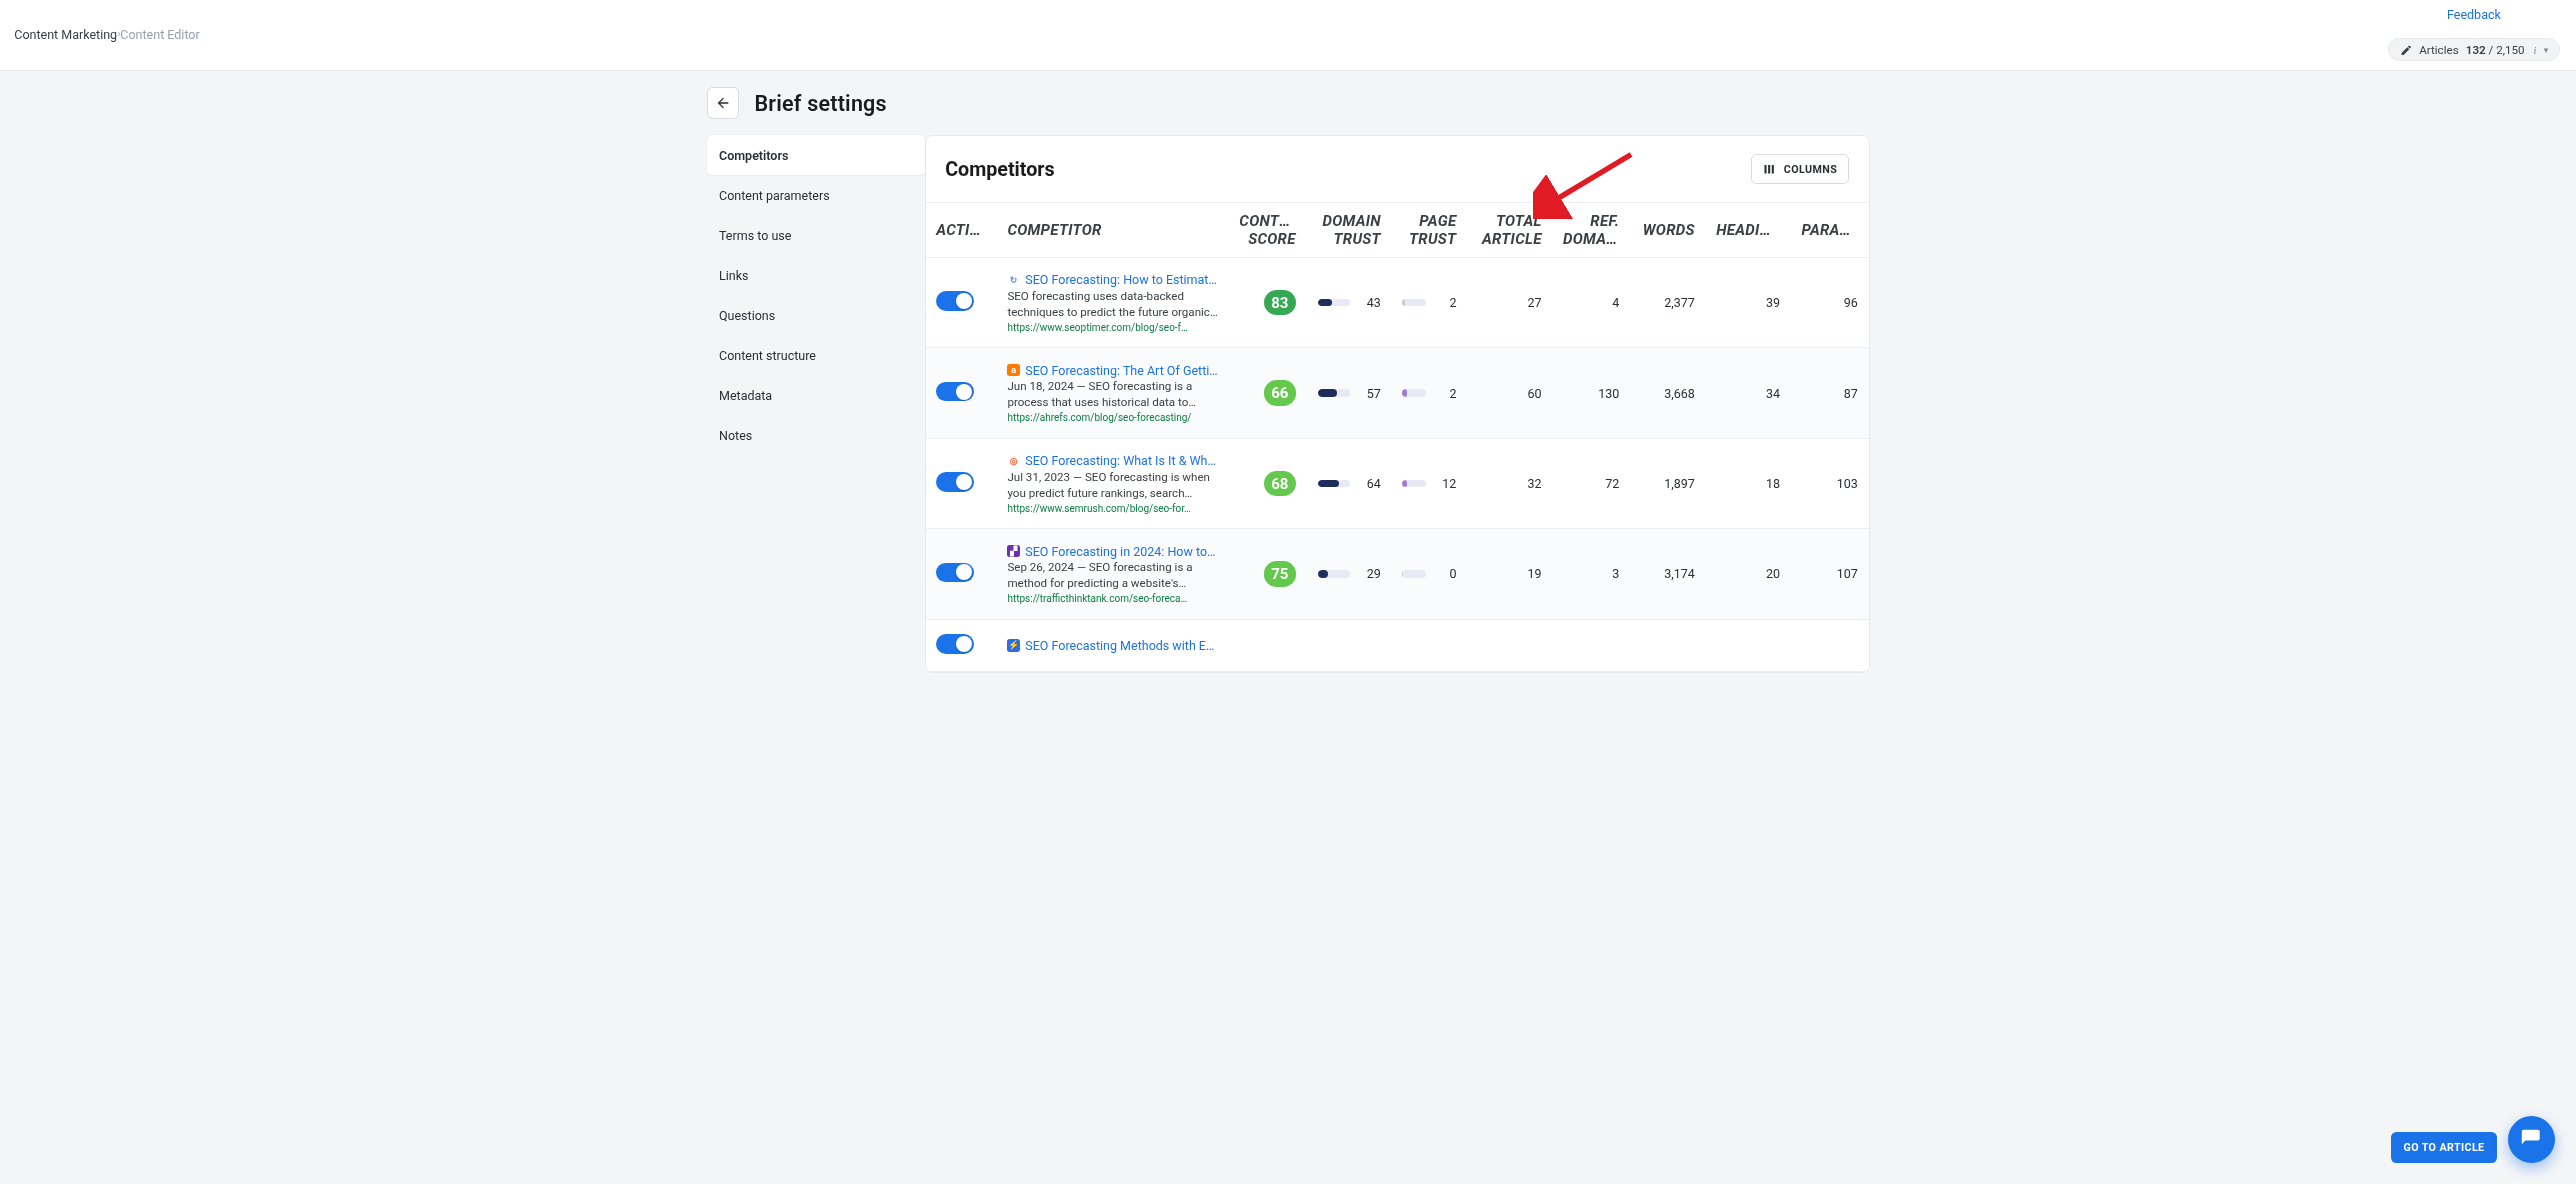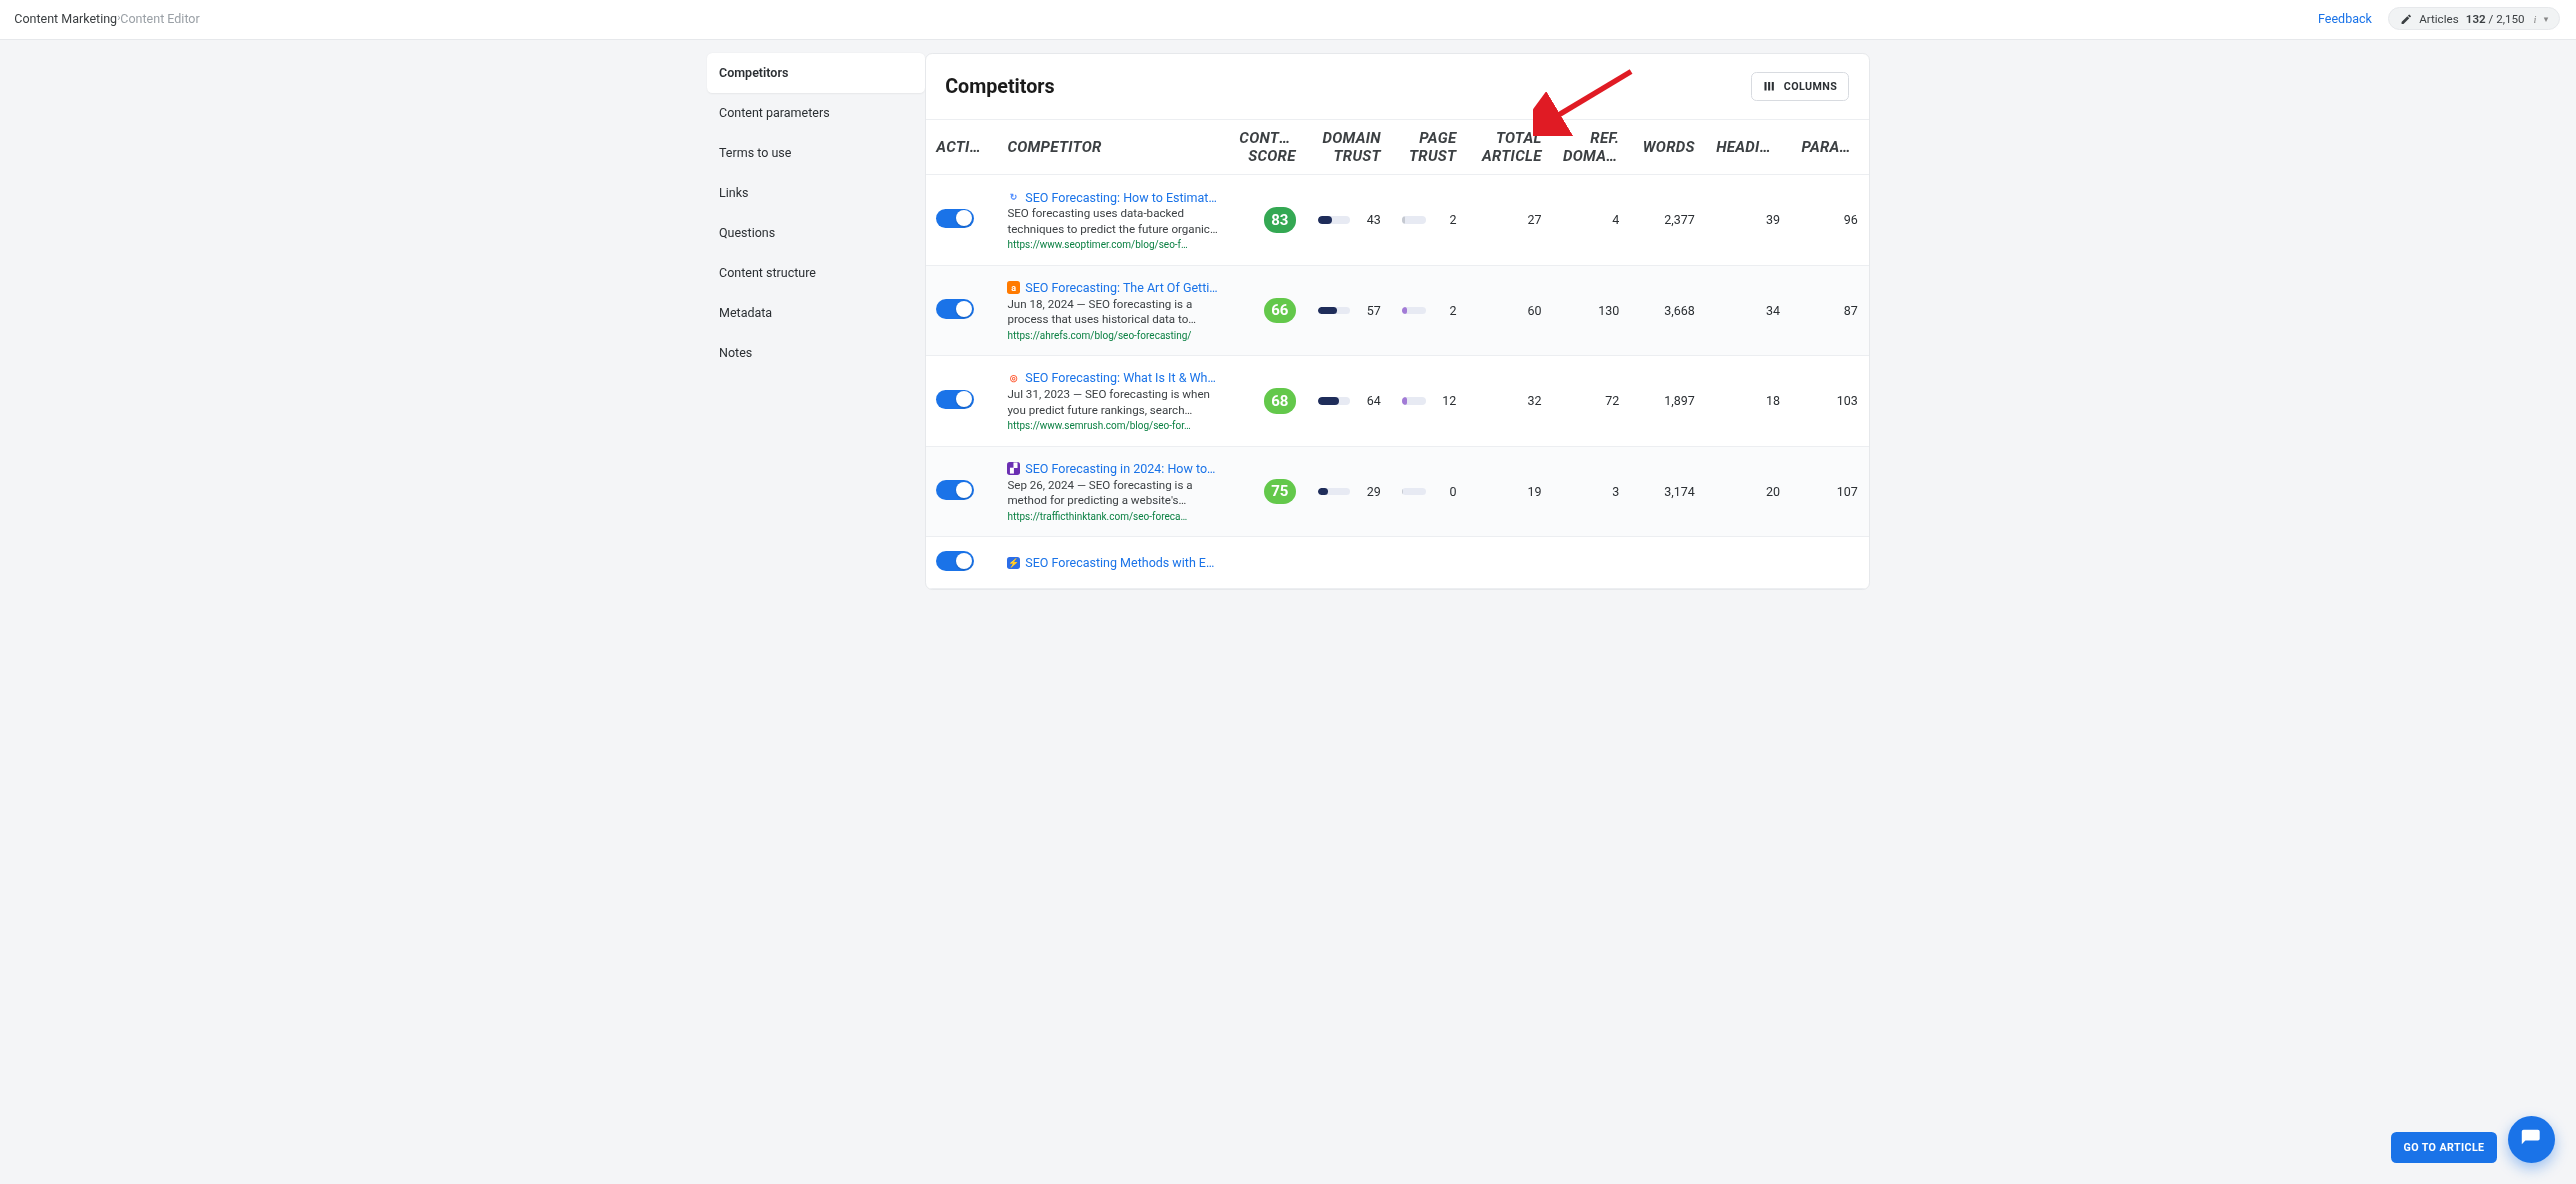--- a/index.html
+++ b/index.html
@@ -4,21 +4,21 @@
 <style>
   * { box-sizing: border-box; margin: 0; padding: 0; }
   html, body { font-family: -apple-system, BlinkMacSystemFont, "Segoe UI", Roboto, "Helvetica Neue", Arial, sans-serif; font-size: 12.5px; color: #1b1b1b; background: #fff; }
   body { width: 100%; min-height: 100vh; display: flex; flex-direction: column; }
 
   
   .topbar { display:flex; align-items:center; justify-content:space-between; padding: 7.2px 16px 9px 14.3px; border-bottom:0.9px solid #e6e8eb; background:#fff; font-size:12.5px; }
   .breadcrumb { display:flex; align-items:flex-start; color:#9aa0a6; }
   .breadcrumb .crumb-primary { color:#3c4043; }
   .breadcrumb .chev { color:#9aa0a6; font-size:10.7px; }
-  .topbar-right { display:flex; align-items:center; gap:16px; }
+  .topbar-right { display:flex; align-items:center; gap:16px;flex-direction:column; }
   .feedback-link { color:#1a73e8; cursor:pointer; }
   .articles-pill { display:flex; align-items:center; gap:7.2px; background:#f1f3f4; border:0.9px solid #e6e8eb; border-radius:16px; padding:3.6px 10.7px; font-size:11.6px; color:#3c4043; cursor:pointer; }
   .articles-pill svg { display:block; }
   .articles-pill .count-strong { font-weight:600; }
   .articles-pill .info-dot { font-family:serif; font-style:italic; color:#888; font-size:10.7px; margin-left:1.8px; }
   .articles-pill .caret { font-size:9px; color:#888; }
 
   
   .page-wrap { background:#f4f5f7; flex:1; padding: 12.5px 0 36px 0; position:relative; }
   .page-inner { max-width: 1181px; margin: 0 auto; padding: 0 9px; }
@@ -114,20 +114,28 @@
       <span>Articles</span>
       <span><span class="count-strong">132</span> / <span>2,150</span></span>
       <span class="info-dot">i</span>
       <span class="caret">▾</span>
     </div>
   </div>
 </div>
 
 <div class="page-wrap">
   <div class="page-inner">
+    <div class="page-head">
+      <div class="back-btn">
+        <svg width="16" height="16" viewBox="0 0 24 24">
+            <path fill="#2b2f33" d="M20 11H7.83l5.59-5.59L12 4l-8 8 8 8 1.41-1.41L7.83 13H20z"></path>
+          </svg>
+      </div>
+      <div class="page-title">Brief settings</div>
+    </div>
 
     <div class="content-row">
 
       <div class="sidebar" id="sidebar">
           <div class="sidebar-item active">Competitors</div>
           <div class="sidebar-item">Content parameters</div>
           <div class="sidebar-item">Terms to use</div>
           <div class="sidebar-item">Links</div>
           <div class="sidebar-item">Questions</div>
           <div class="sidebar-item">Content structure</div>

